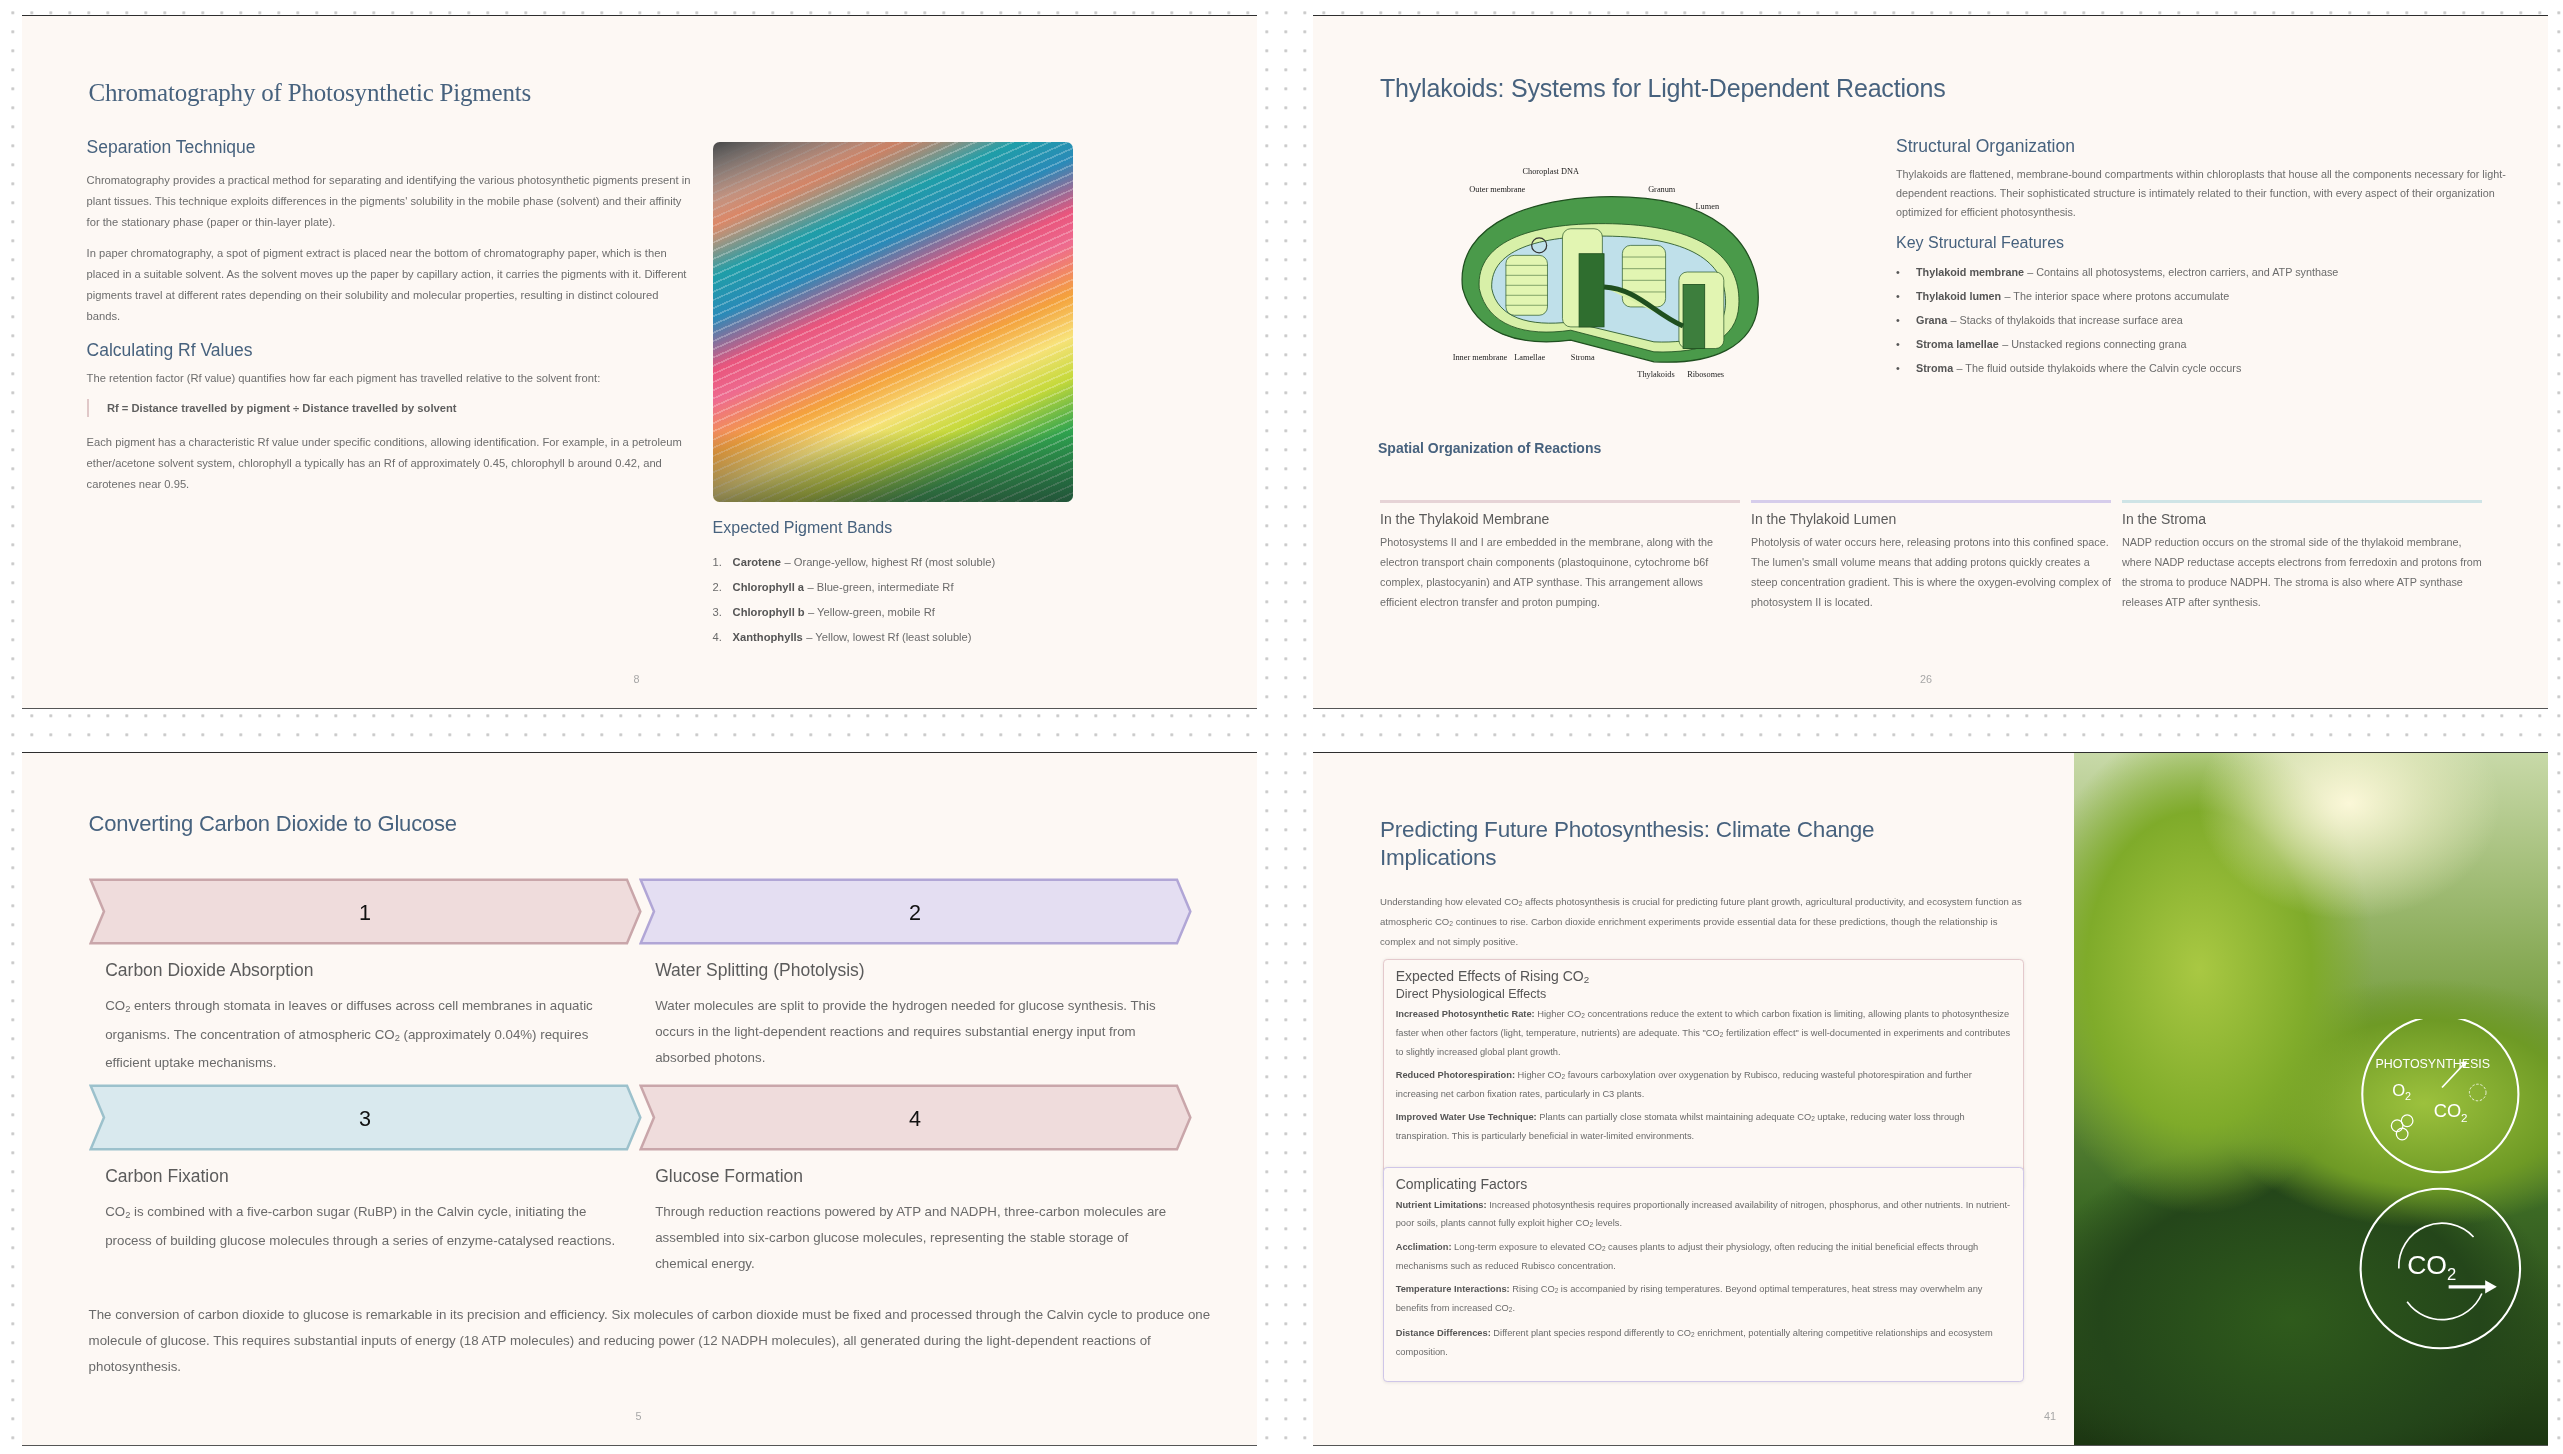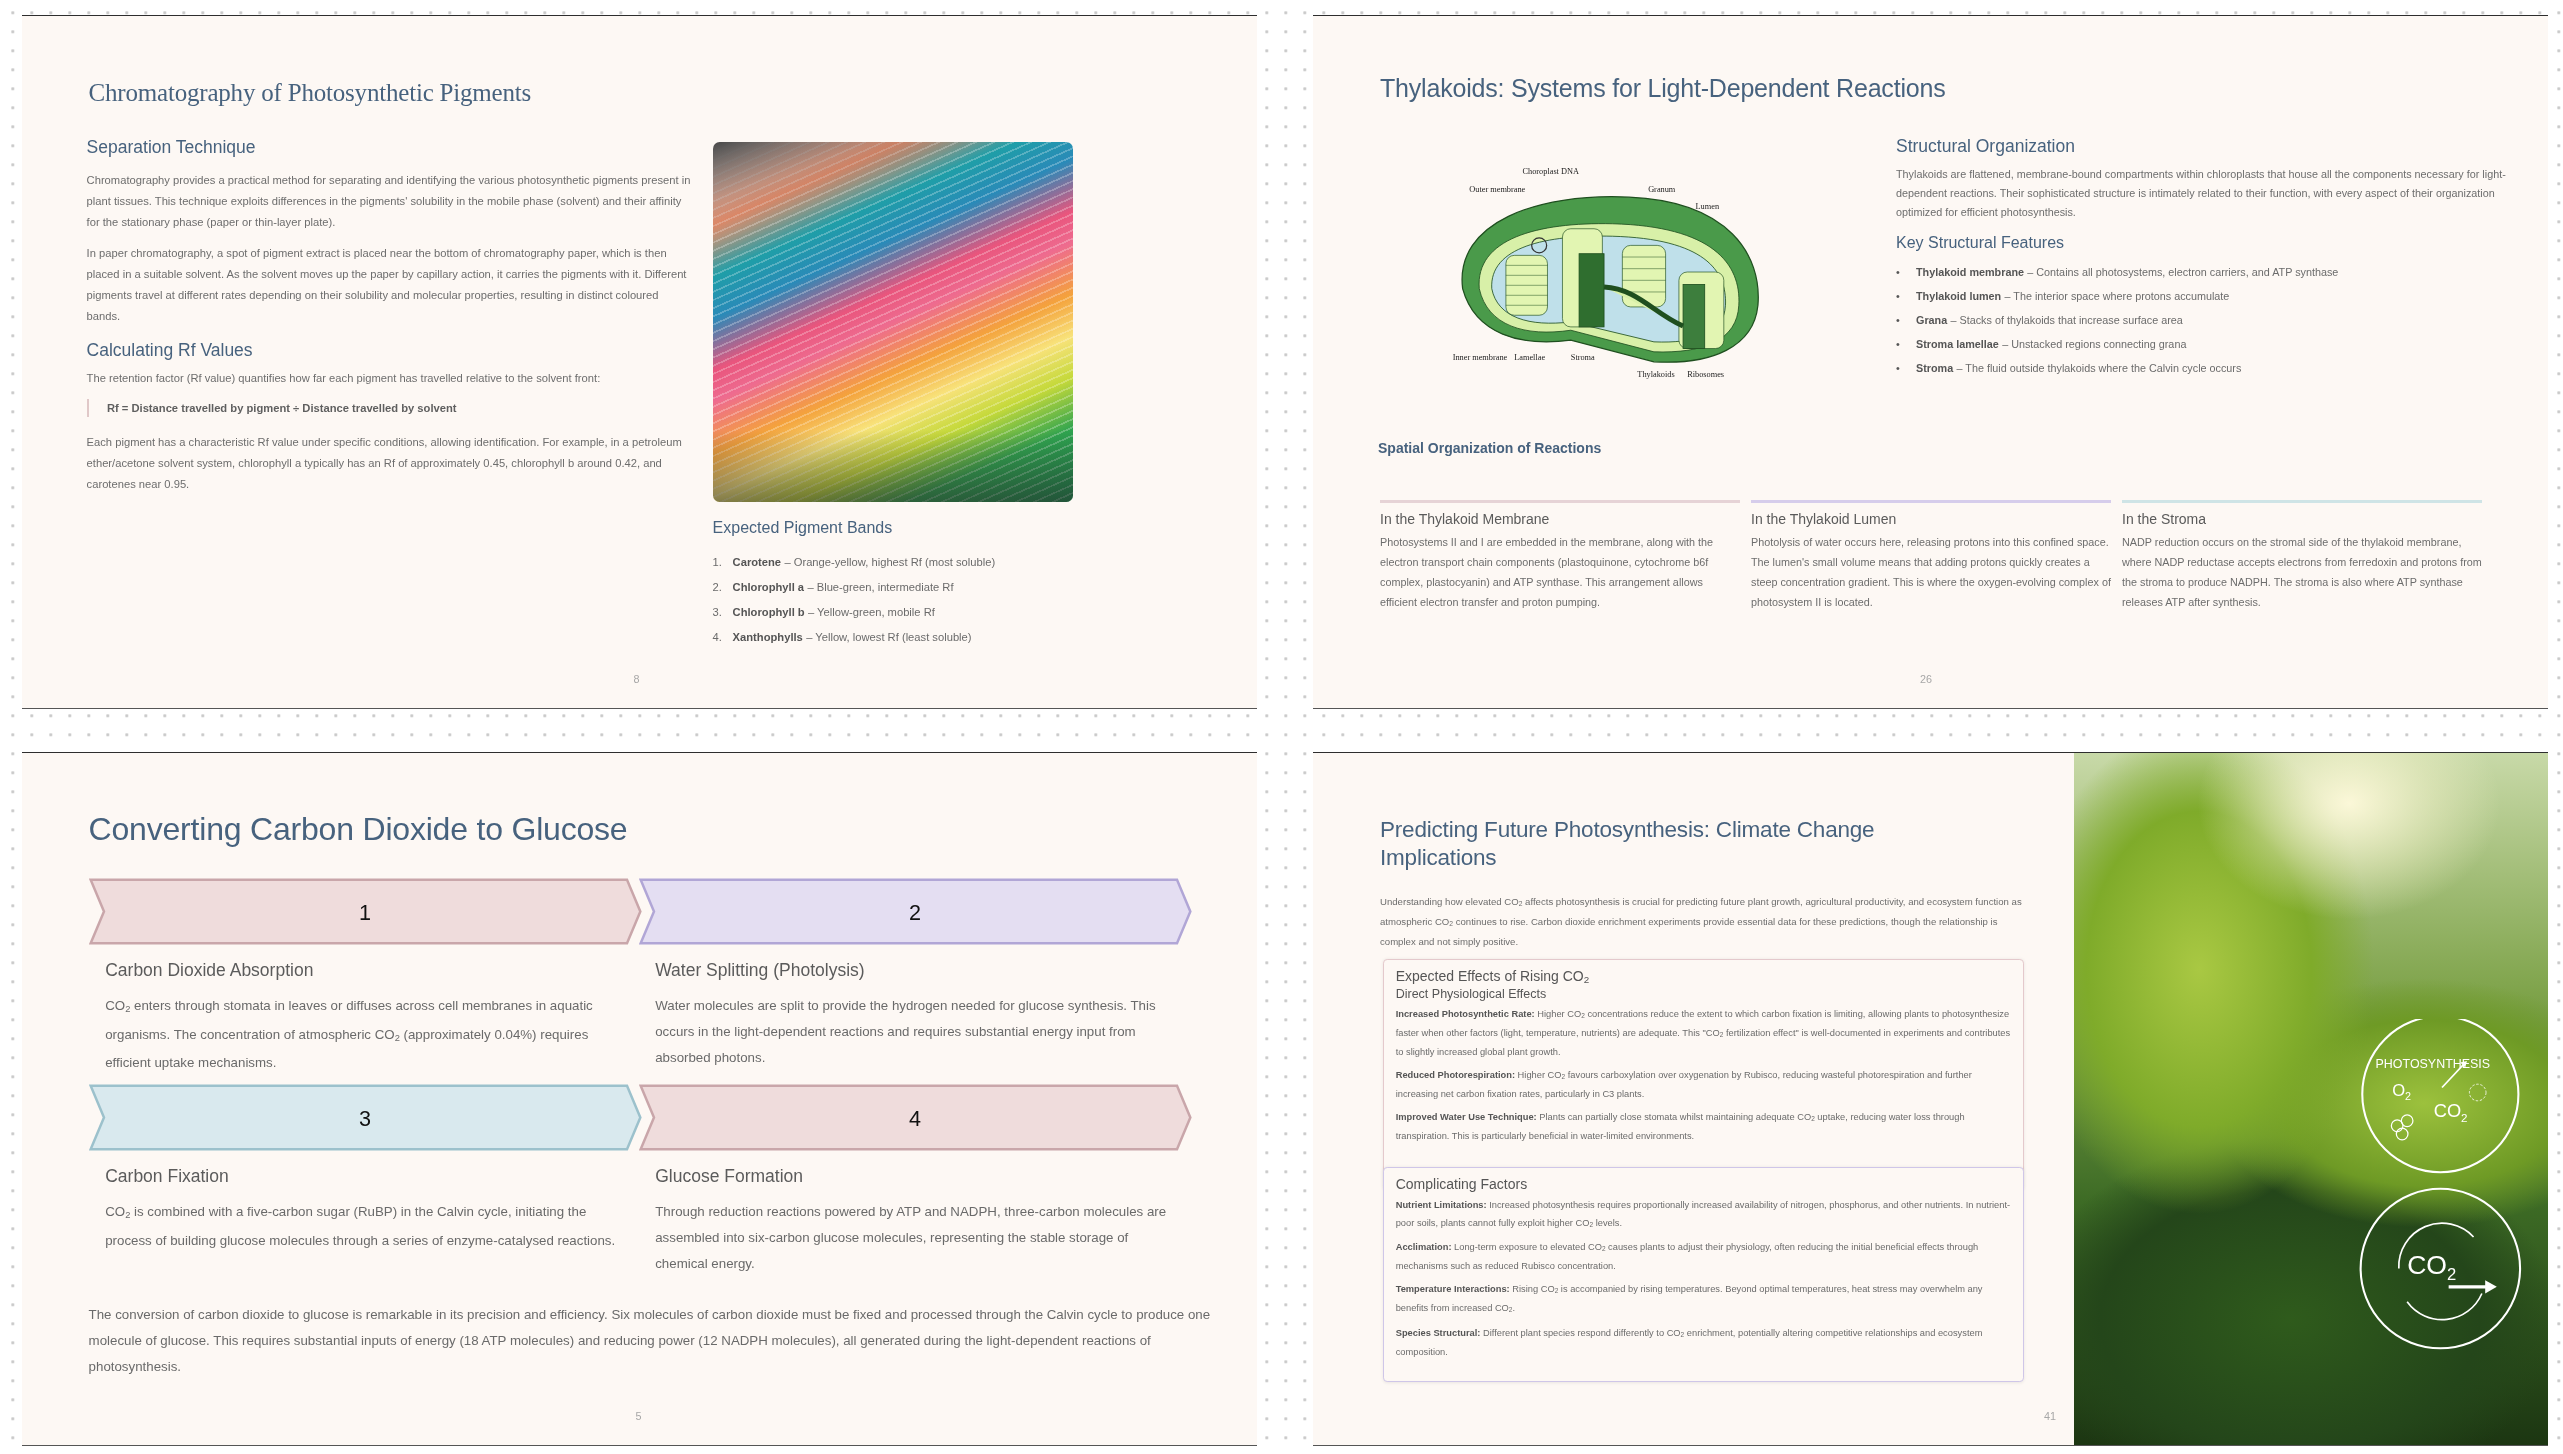--- a/index.html
+++ b/index.html
@@ -69,21 +69,21 @@
   .feature { font-size: 10.8px; color: #6b6b6b; line-height: 24px; display: flex; }
   .feature .dot { width: 20px; color: #555; }
   .feature b { color: #555; margin-right: 3.3px; }
   #s2 .spatial-title { position: absolute; left: 65px; top: 424px; font-size: 14px; color: #47627e; }
   .col3 { position: absolute; top: 484px; width: 360px; }
   .col3 .bar { height: 2.5px; margin-bottom: 8.3px; }
   .col3 .h4 { font-size: 14px; color: #5a5a5a; margin-bottom: 5px; }
   .col3 .p { font-size: 10.8px; line-height: 20px; }
 
   
-  #s3 .title { left: 67px; top: 58px; font-size: 32px; }
+  #s3 .title { left: 67px; top: 58px; font-size: 22px; }
   .step { position: absolute; width: 553px; }
   .chevron { position: relative; width: 553px; height: 67px; }
   .chevron svg { position: absolute; left: 0; top: 0; }
   .chevron .num {
     position: absolute; left: 0; right: 0; top: 21.6px; text-align: center;
     font-size: 21.6px; color: #111; font-family: "Liberation Sans", sans-serif;
   }
   .step .h4 { font-size: 17.5px; color: #5b5b5b; margin: 15px 0 11.7px 16.6px; }
   .step .p { font-size: 13.3px; line-height: 26px; margin-left: 16.6px; width: 516px; color: #6a6a6a; }
   #s3 .summary { position: absolute; left: 67px; top: 549px; width: 1132px; font-size: 13.3px; line-height: 26px; color: #6a6a6a; }
@@ -305,21 +305,21 @@
     <p class="bp"><b>Increased Photosynthetic Rate:</b><span> Higher CO<sub>2</sub> concentrations reduce the extent to which carbon fixation is limiting, allowing plants to photosynthesize faster when other factors (light, temperature, nutrients) are adequate. This "CO<sub>2</sub> fertilization effect" is well-documented in experiments and contributes to slightly increased global plant growth.</span></p>
     <p class="bp"><b>Reduced Photorespiration:</b><span> Higher CO<sub>2</sub> favours carboxylation over oxygenation by Rubisco, reducing wasteful photorespiration and further increasing net carbon fixation rates, particularly in C3 plants.</span></p>
     <p class="bp"><b>Improved Water Use Technique:</b><span> Plants can partially close stomata whilst maintaining adequate CO<sub>2</sub> uptake, reducing water loss through transpiration. This is particularly beneficial in water-limited environments.</span></p>
   </div>
 
   <div class="box b2">
     <div class="bh" style="margin-bottom:5px">Complicating Factors</div>
     <p class="bp"><b>Nutrient Limitations:</b><span> Increased photosynthesis requires proportionally increased availability of nitrogen, phosphorus, and other nutrients. In nutrient-poor soils, plants cannot fully exploit higher CO<sub>2</sub> levels.</span></p>
     <p class="bp"><b>Acclimation:</b><span> Long-term exposure to elevated CO<sub>2</sub> causes plants to adjust their physiology, often reducing the initial beneficial effects through mechanisms such as reduced Rubisco concentration.</span></p>
     <p class="bp"><b>Temperature Interactions:</b><span> Rising CO<sub>2</sub> is accompanied by rising temperatures. Beyond optimal temperatures, heat stress may overwhelm any benefits from increased CO<sub>2</sub>.</span></p>
-    <p class="bp"><b>Species Structural:</b><span> Different plant species respond differently to CO<sub>2</sub> enrichment, potentially altering competitive relationships and ecosystem composition.</span></p>
+    <p class="bp"><b>Distance Differences:</b><span> Different plant species respond differently to CO<sub>2</sub> enrichment, potentially altering competitive relationships and ecosystem composition.</span></p>
   </div>
 
   <div class="pagenum" style="left:731px; top:657px;">41</div>
 
   <div class="leaf-img">
     <svg class="leaf-icons" width="191" height="333" viewBox="0 0 230 400">
       <g>
         <circle cx="110" cy="90" r="94" fill="none" stroke="#fff" stroke-width="2.5"></circle>
         <text x="32" y="58" fill="#fff" font-size="15" font-family="Liberation Sans, sans-serif">PHOTOSYNTHESIS</text>
         <text x="52" y="92" fill="#fff" font-size="20" font-family="Liberation Sans, sans-serif"><tspan>O</tspan><tspan font-size="13" dy="5">2</tspan></text>

